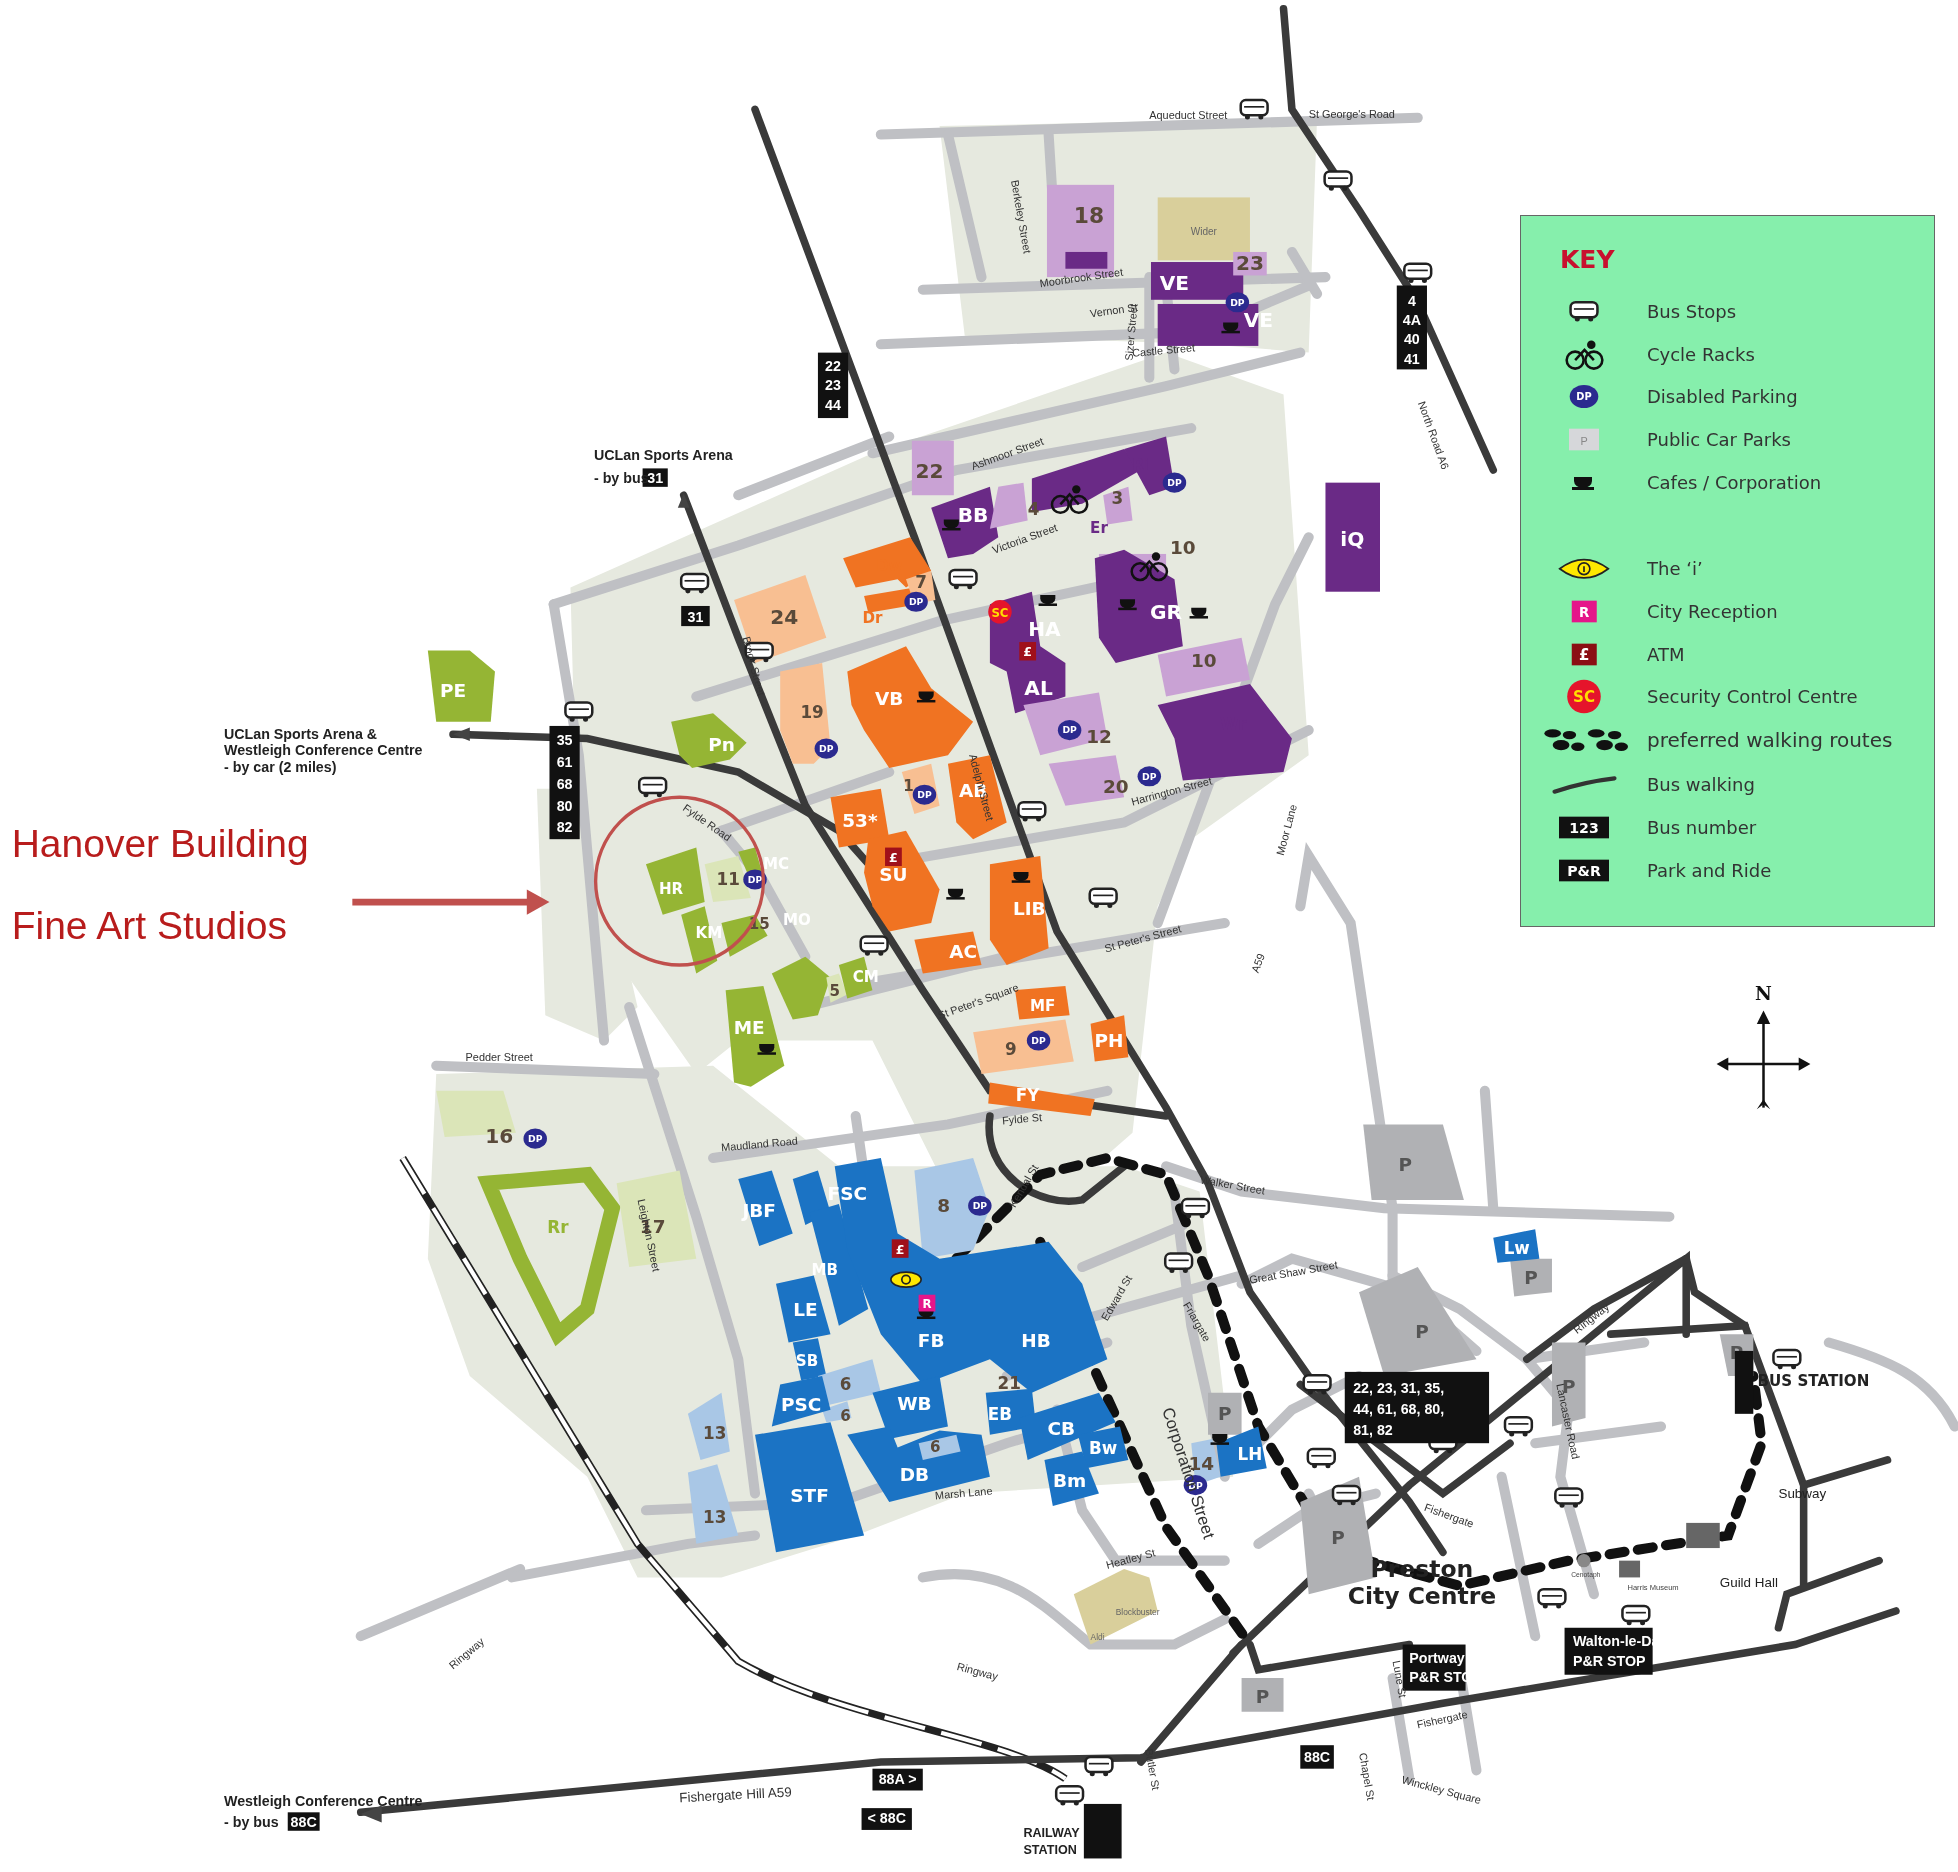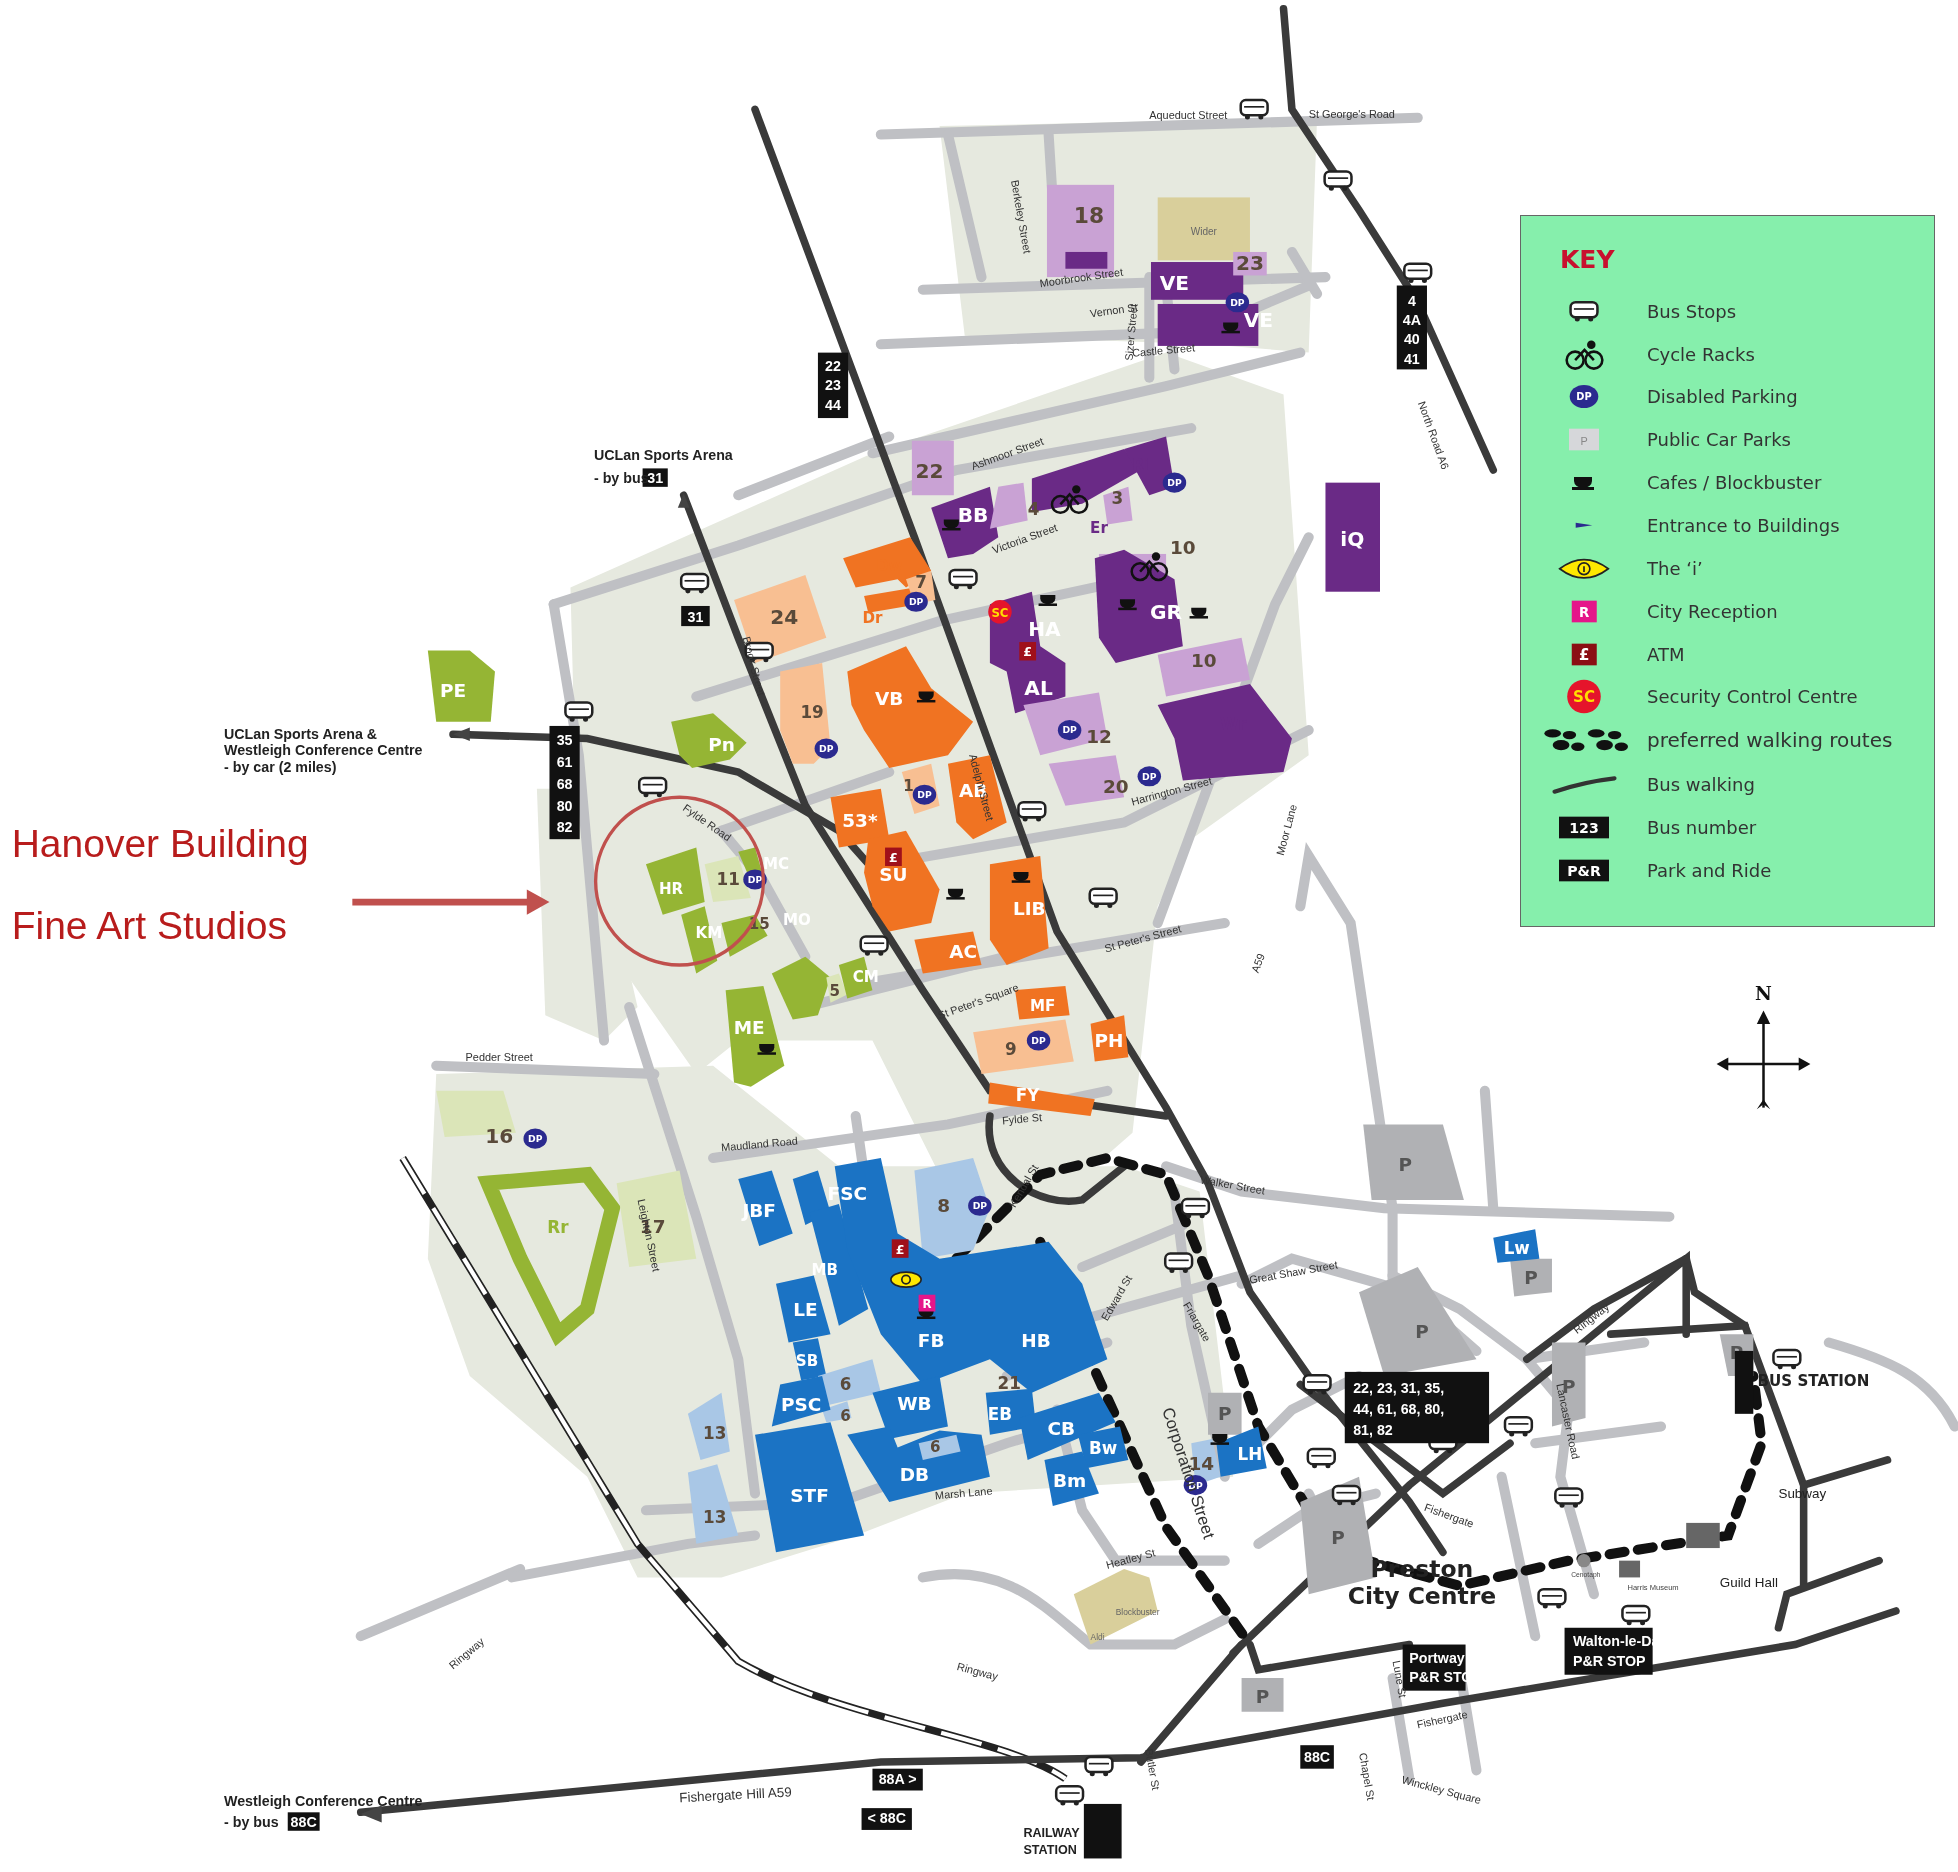--- a/index.html
+++ b/index.html
@@ -565,29 +565,21 @@
         </svg>
       </div>
     <span class="key-label">Public Car Parks</span>
   </div>
   <div class="key-row" style="top:248px">
     <div class="key-icon">
         <svg width="34" height="20" viewBox="-16 -10 32 20">
           <use href="#cup"></use>
         </svg>
       </div>
-    <span class="key-label">Cafes / Blockbuster</span>
-  </div>
-  <div class="key-row" style="top:291px">
-    <div class="key-icon">
-        <svg width="20" height="8.4" viewBox="0 0 24 10">
-          <path d="M2,2 L22,5 L2,8 Z" fill="#2b2a8f"></path>
-        </svg>
-      </div>
-    <span class="key-label">Entrance to Buildings</span>
+    <span class="key-label">Cafes / Corporation</span>
   </div>
   <div class="key-row" style="top:334px">
     <div class="key-icon">
         <svg width="52" height="23.5" viewBox="-31 -14 62 28">
           <path d="M-29,0 Q0,-22 29,0 Q0,22 -29,0 Z" fill="#ffe800" stroke="#222" stroke-width="2"></path>
           <circle r="7" fill="none" stroke="#222" stroke-width="2"></circle>
           <line x1="0" y1="-3" x2="0" y2="4" stroke="#222" stroke-width="2"></line>
         </svg>
       </div>
     <span class="key-label">The ‘i’</span>

